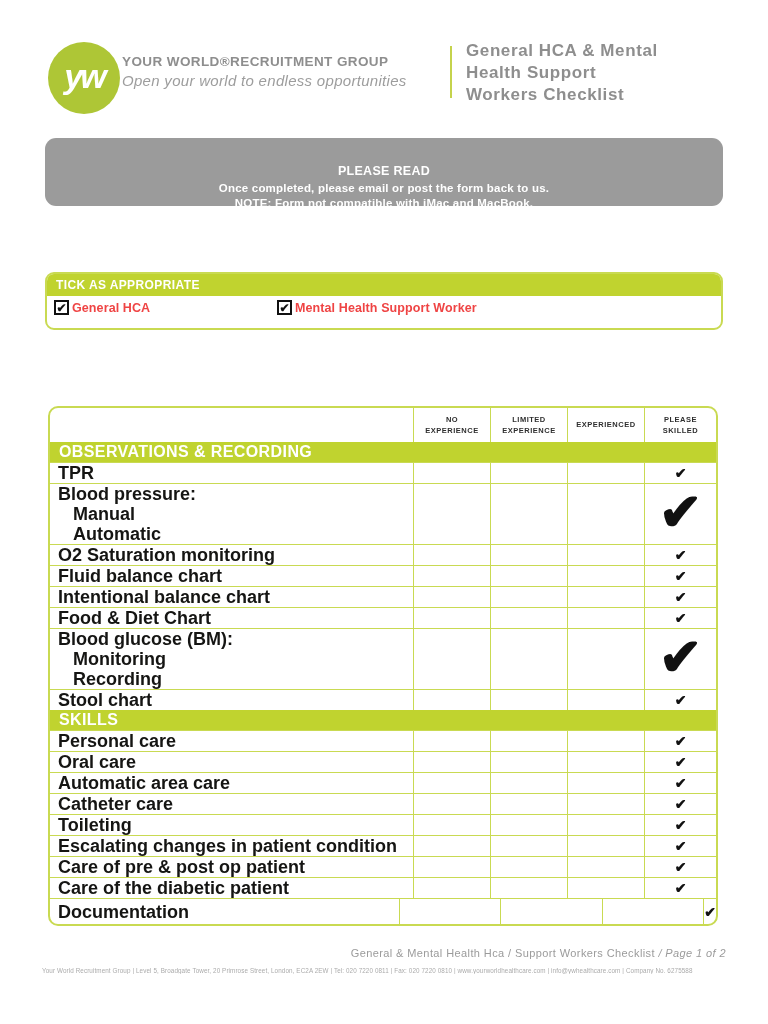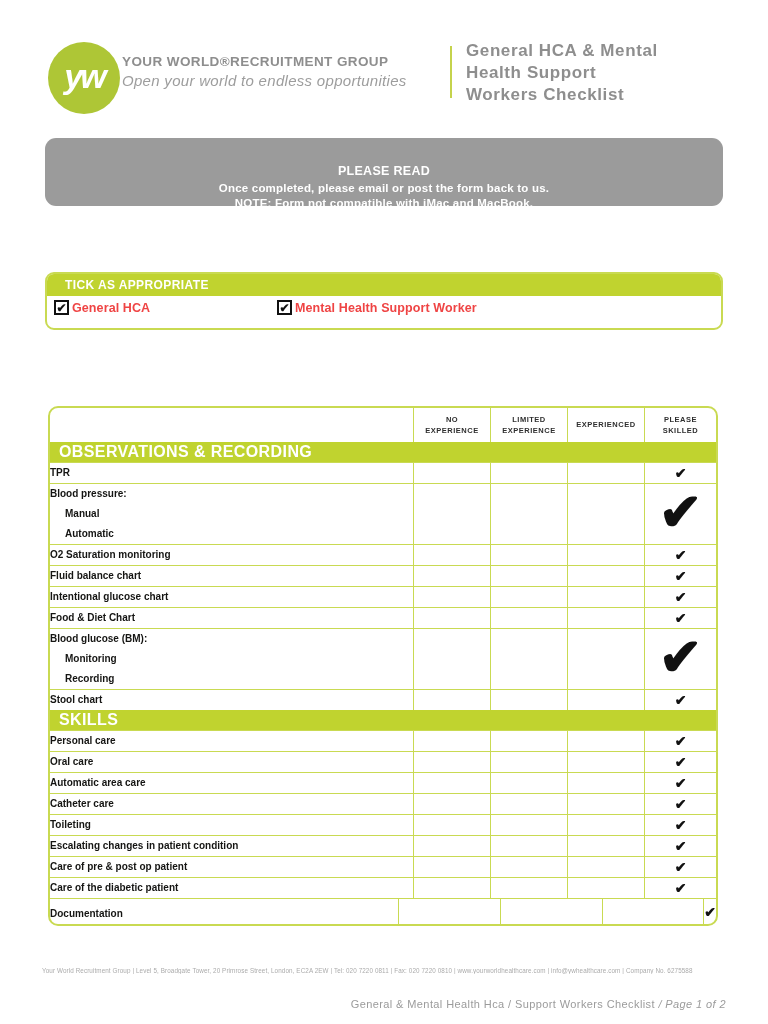--- a/index.html
+++ b/index.html
@@ -31,21 +31,21 @@
 
   
   .notice{position:absolute;top:138px;left:45px;width:678px;height:68px;background:var(--gray-box);
     border-radius:11px;color:#fff;text-align:center;padding-top:26px;}
   .notice-title{font-size:12.5px;font-weight:bold;letter-spacing:.3px;}
   .notice-line{font-size:11.5px;font-weight:bold;margin-top:3.5px;letter-spacing:.2px;}
 
   
   .tick{position:absolute;top:272px;left:45px;width:678px;height:58px;border:2px solid var(--green-border);
     border-radius:9px;overflow:hidden;background:#fff;}
-  .tick-bar{background:var(--green);height:22px;display:flex;align-items:center;padding-left:18px;}
+  .tick-bar{background:var(--green);height:22px;display:flex;align-items:center;padding-left:9px;}
   .tick-title{color:#fff;font-weight:bold;font-size:12px;letter-spacing:.4px;}
   .tick-options{display:flex;padding:4px 0 0 7px;}
   .tick-option{display:flex;align-items:center;}
   .tick-option:first-child{width:223px;}
   .checkbox{width:15px;height:15px;border:2px solid #111;display:flex;align-items:center;
     justify-content:center;font-size:12px;font-weight:bold;color:#111;line-height:1;background:#fff;}
   .tick-label{font-size:12.5px;font-weight:600;color:#ef4444;margin-left:3px;letter-spacing:.1px;}
 
   
   .grid{position:absolute;top:406px;left:48px;width:670px;border:2px solid var(--green-border);
@@ -53,31 +53,31 @@
   .t-head{display:flex;height:34px;}
   .t-head .label-col{width:363px;}
   .t-head .col{width:77px;border-left:1.5px solid var(--green-border);display:flex;flex-direction:column;
     align-items:center;justify-content:center;font-size:7.5px;font-weight:bold;color:#2e2e2e;
     letter-spacing:.5px;line-height:1.5;text-align:center;}
   .t-head .col:last-child{flex:1;}
   .section-bar{background:var(--green);color:#fff;font-weight:bold;font-size:16px;height:20px;
     display:flex;align-items:center;padding-left:9px;letter-spacing:.4px;}
   .t-row{display:flex;border-top:1.5px solid var(--green-border);min-height:21px;}
   .t-row.tall{min-height:26px;gap:35px;}
-  .t-row .label-cell{width:363px;display:flex;flex-direction:column;justify-content:flex-end;
-    font-weight:bold;font-size:10px;color:var(--ink);line-height:20px;}
+  .t-row .label-cell{width:363px;display:flex;flex-direction:column;justify-content:center;
+    padding-left:8px;font-weight:bold;font-size:18px;color:var(--ink);line-height:20px;}
   .label-line.indent{padding-left:15px;}
   .t-row .cell{width:77px;border-left:1.5px solid var(--green-border);display:flex;align-items:center;
     justify-content:center;overflow:visible;}
   .t-row .cell:last-child{flex:1;}
   .check-small{font-size:14px;font-weight:bold;color:#111;line-height:1;}
   .check-large{font-size:52px;font-weight:bold;color:#111;line-height:1;transform:translateY(-2px);}
 
   
-  .footer-right{position:absolute;top:998px;right:42px;font-size:11px;color:#9b9b9b;letter-spacing:.4px;}
+  .footer-right{position:absolute;top:947px;right:42px;font-size:11px;color:#9b9b9b;letter-spacing:.4px;}
   .footer-right .it{font-style:italic;}
   .legal{position:absolute;top:967px;left:42px;right:36px;font-size:6.3px;color:#ababab;
     letter-spacing:.1px;white-space:nowrap;overflow:hidden;}
 </style>
 </head>
 <body>
 
 <div class="page">
 
   <div class="header">
@@ -181,21 +181,21 @@
         </div>
         <div class="cell"></div>
         <div class="cell"></div>
         <div class="cell"></div>
         <div class="cell">
           <span class="check-small">✔</span>
         </div>
       </div>
       <div class="t-row">
         <div class="label-cell">
-          <div class="label-line">Intentional glucose chart</div>
+          <div class="label-line">Intentional balance chart</div>
         </div>
         <div class="cell"></div>
         <div class="cell"></div>
         <div class="cell"></div>
         <div class="cell">
           <span class="check-small">✔</span>
         </div>
       </div>
       <div class="t-row">
         <div class="label-cell">

